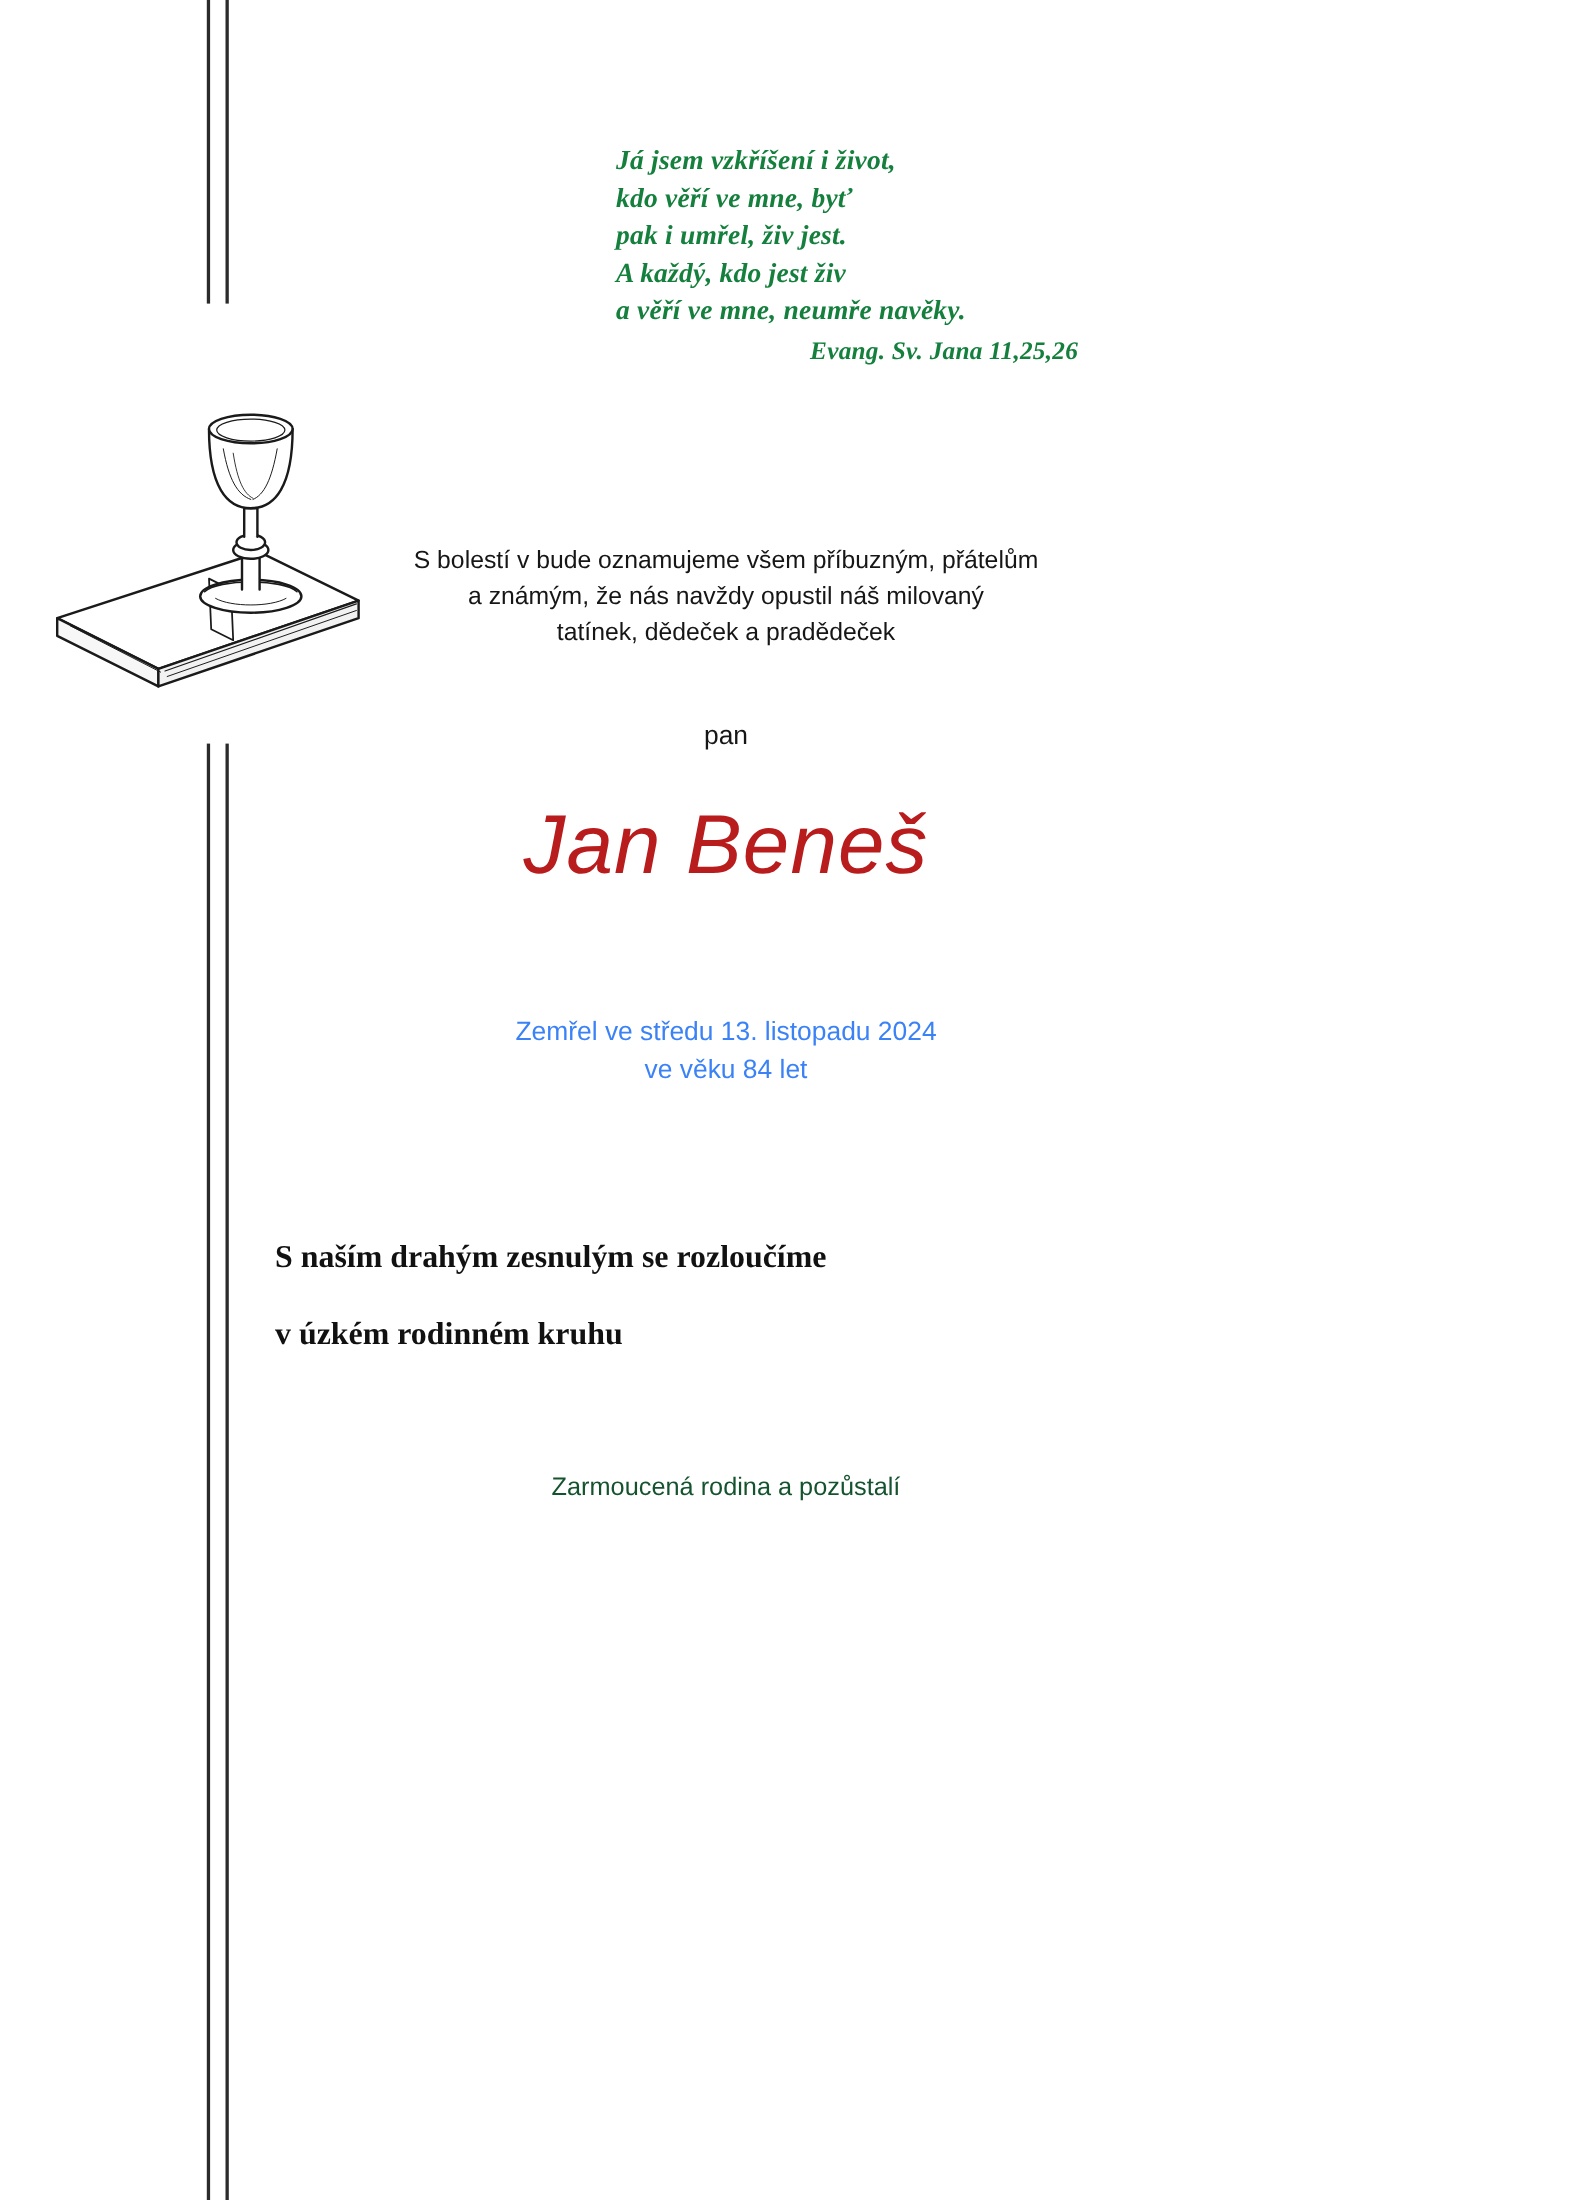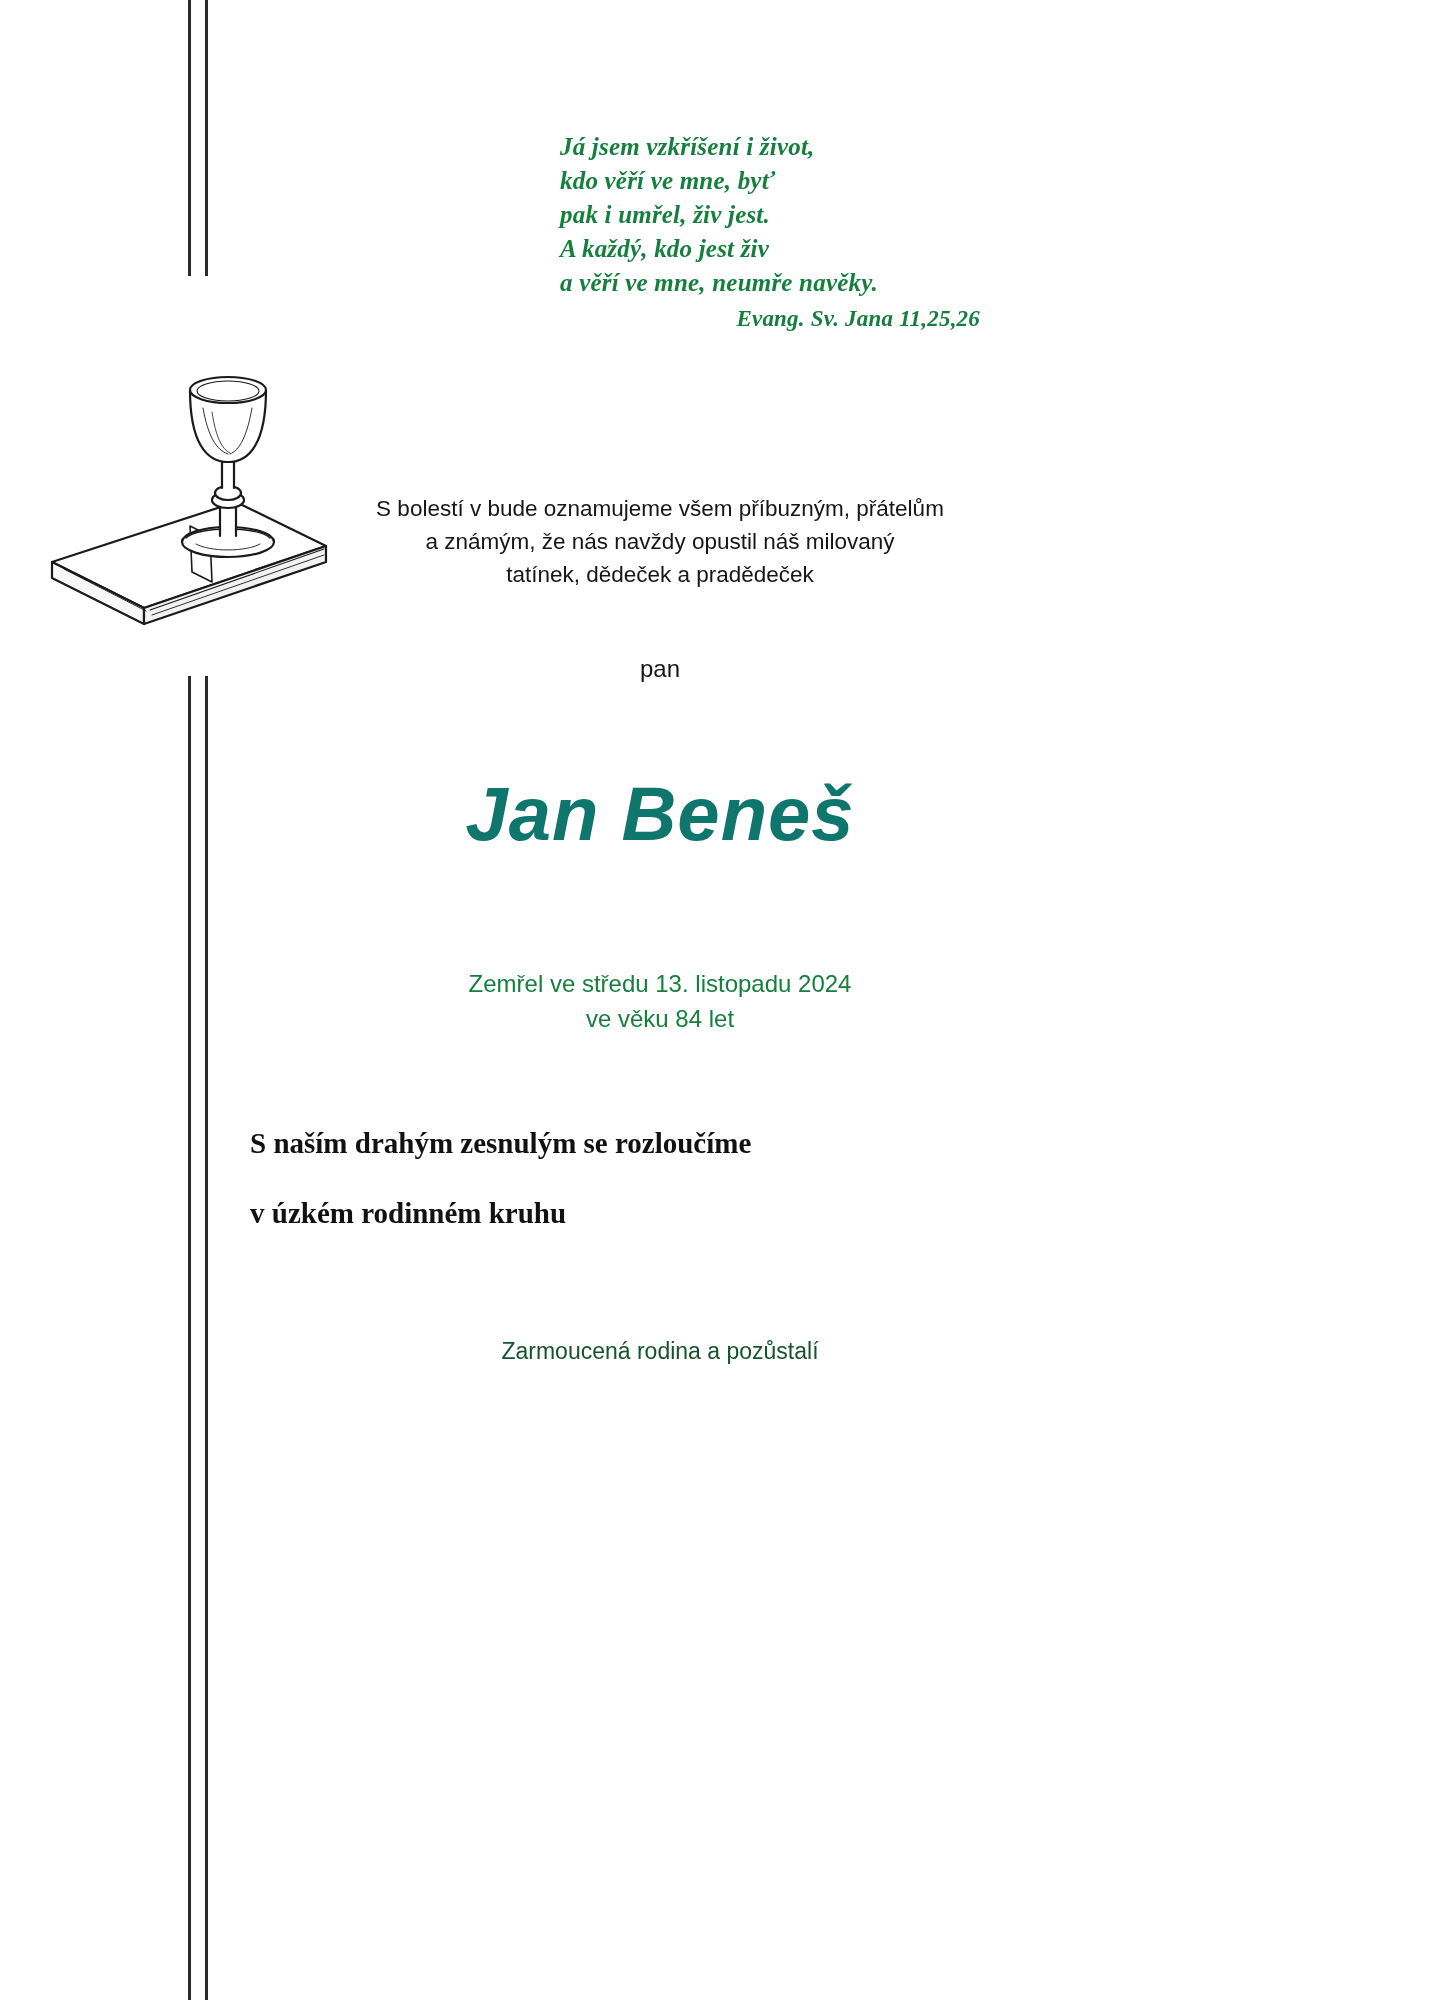--- a/index.html
+++ b/index.html
@@ -76,37 +76,35 @@
     color: #161616;
   }
 
   .name {
     position: absolute;
     left: 250px;
     top: 725px;
     width: 820px;
     text-align: center;
     font-size: 76px;
-    font-weight: bold;
+    font-weight: normal;
     font-style: italic;
     letter-spacing: 1px;
-    color: #0f766e;
-    margin-top: 45px;
+    color: #b91c1c;
   }
 
   .dates {
     position: absolute;
     left: 300px;
     top: 920px;
     width: 720px;
     text-align: center;
     font-size: 24px;
     line-height: 35px;
-    color: #15803d;
-    margin-top: 46px;
+    color: #3b82f6;
   }
   .dates .line { display: block; }
 
   .farewell {
     position: absolute;
     left: 250px;
     top: 1108px;
     width: 820px;
     font-family: "Liberation Serif", serif;
     font-weight: bold;

